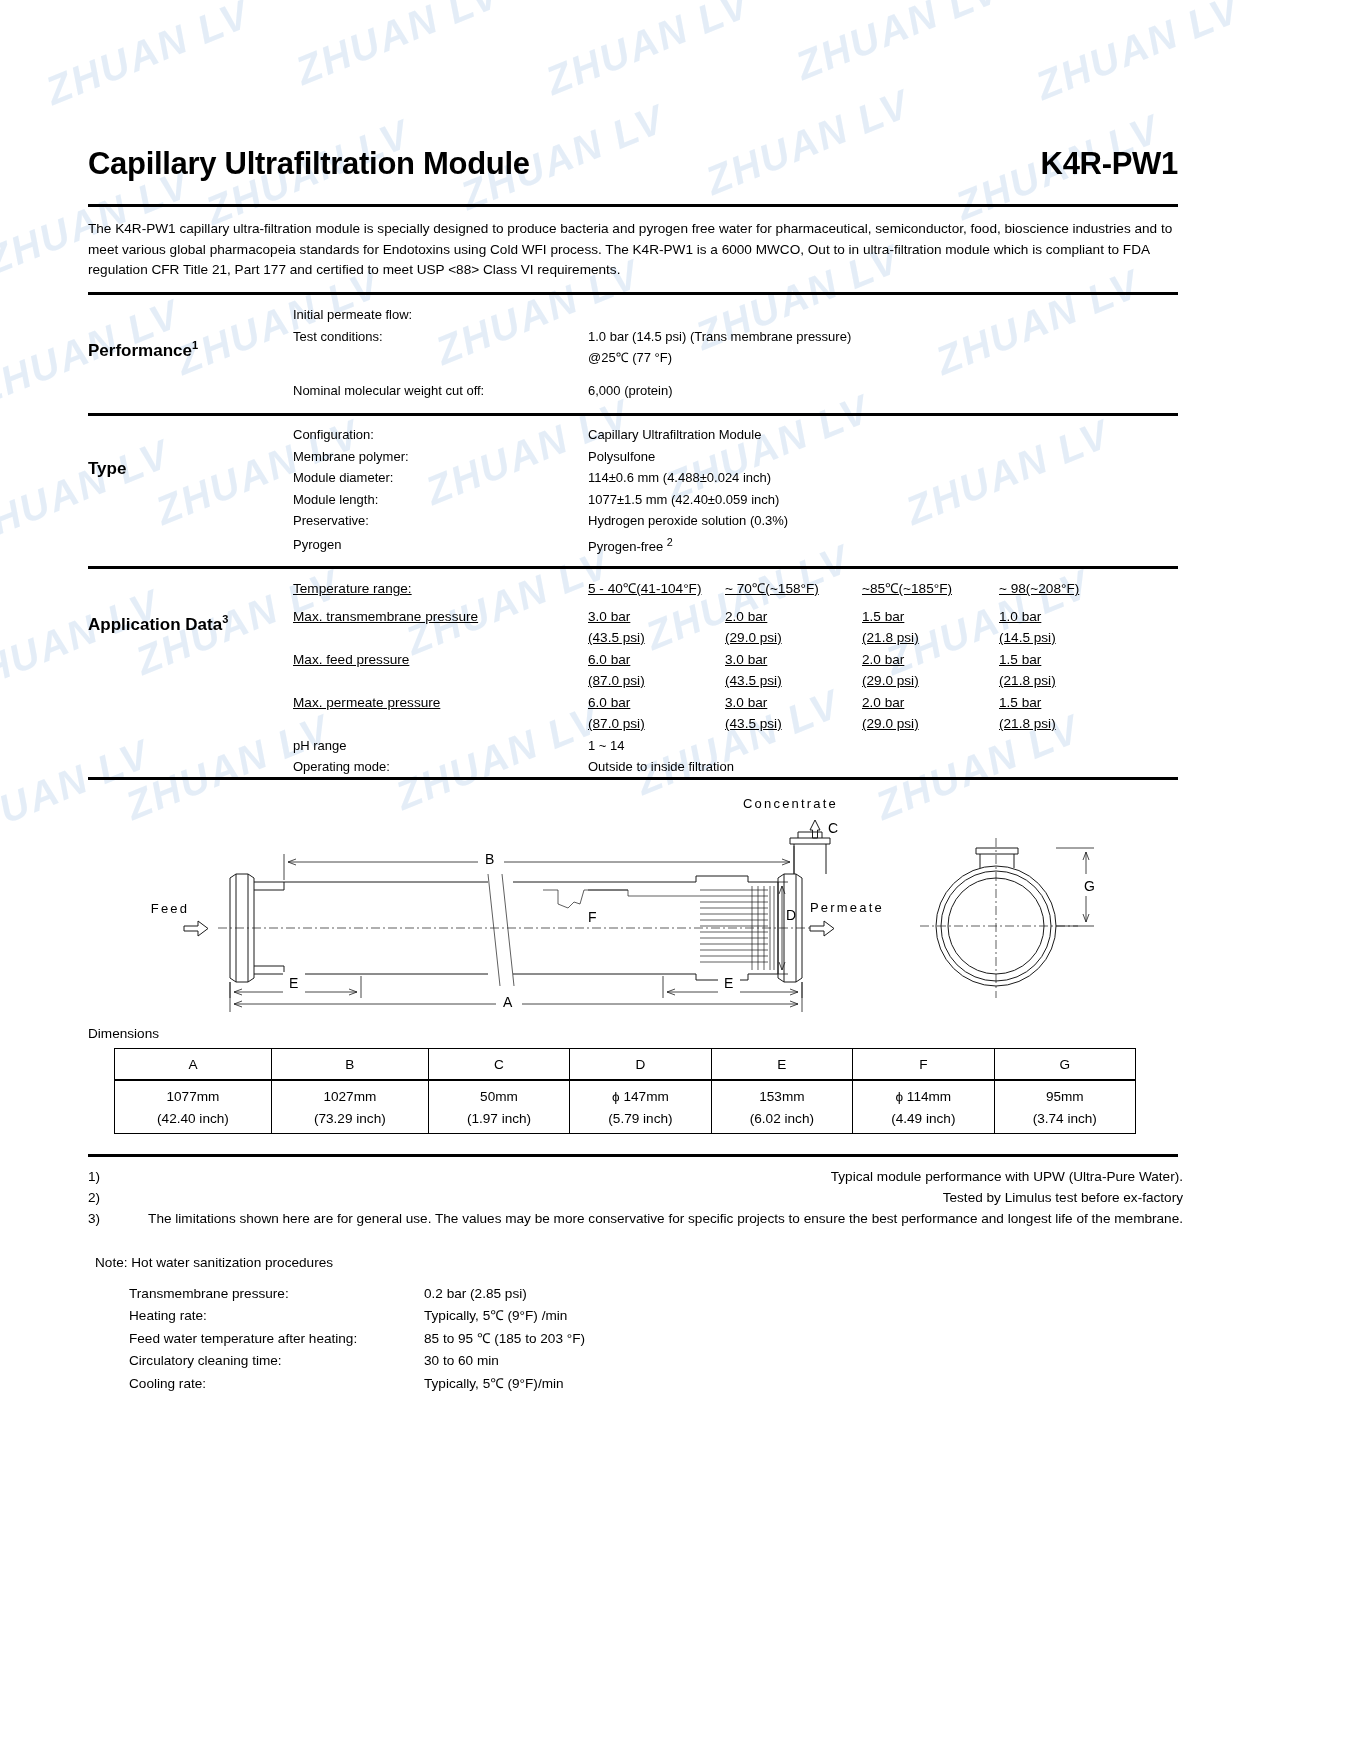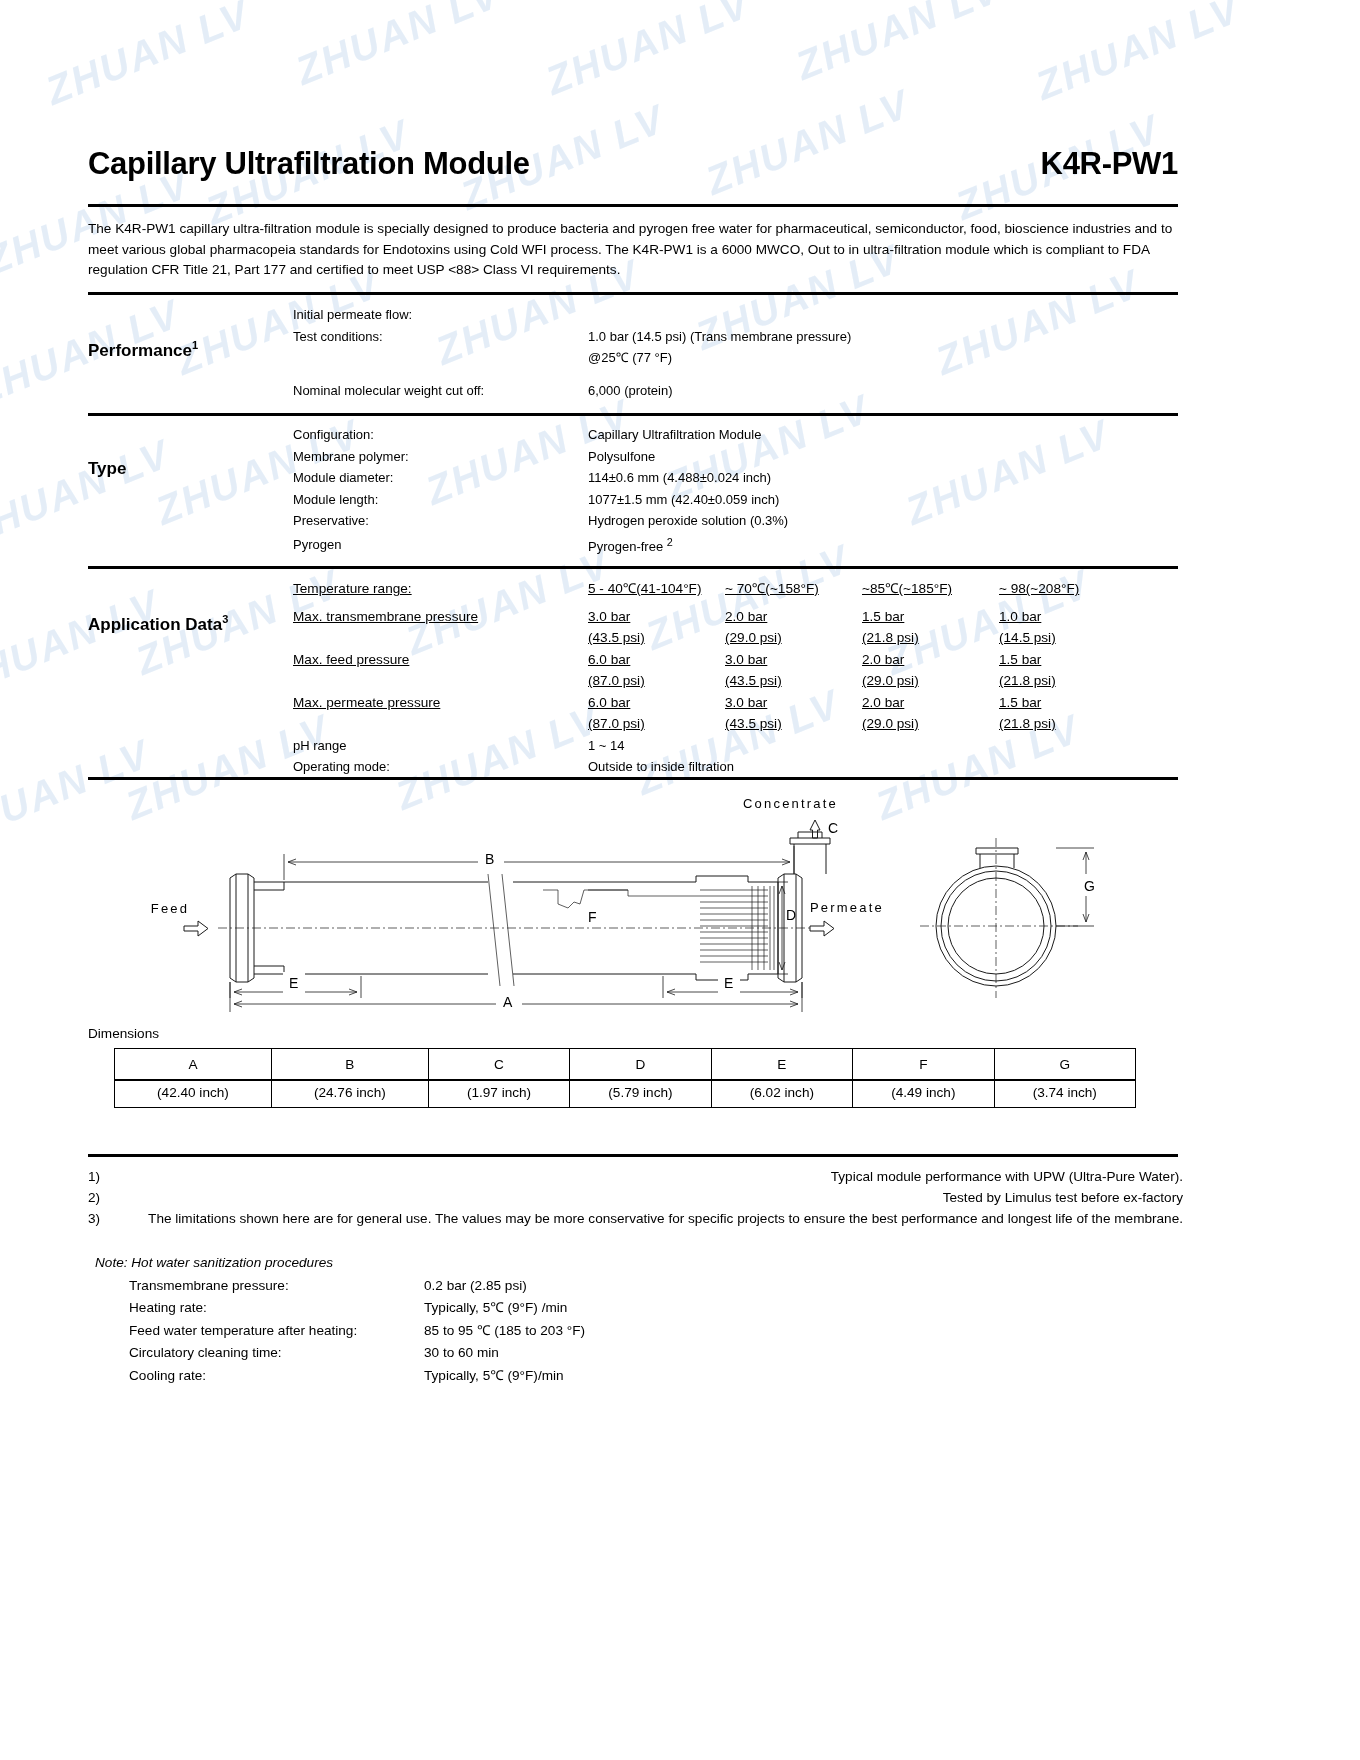--- a/index.html
+++ b/index.html
@@ -160,21 +160,21 @@
   .fn .txt { flex: 1; text-align: right; }
 
   .note-block {
     position: absolute;
     left: 95px;
     top: 1252px;
     width: 1080px;
     font-size: 13.6px;
     line-height: 22.5px;
   }
-  .note-head { margin-bottom: 0; font-style: italic; }
+  .note-head { margin-bottom: 8px; }
   .note-row { display: flex; padding-left: 34px; }
   .note-row .nk { width: 295px; flex: none; }
   .note-row .nv { flex: 1; }
 
   
   .drawing {
     position: absolute;
     left: 88px;
     top: 786px;
     width: 1092px;
@@ -524,23 +524,32 @@
     <tbody>
       <tr class="head">
         <td>A</td>
         <td>B</td>
         <td>C</td>
         <td>D</td>
         <td>E</td>
         <td>F</td>
         <td>G</td>
       </tr>
+      <tr class="v1">
+        <td>1077mm</td>
+        <td>1027mm</td>
+        <td>50mm</td>
+        <td>ϕ 147mm</td>
+        <td>153mm</td>
+        <td>ϕ 114mm</td>
+        <td>95mm</td>
+      </tr>
       <tr class="v2">
         <td>(42.40 inch)</td>
-        <td>(24.76 inch)</td>
+        <td>(73.29 inch)</td>
         <td>(1.97 inch)</td>
         <td>(5.79 inch)</td>
         <td>(6.02 inch)</td>
         <td>(4.49 inch)</td>
         <td>(3.74 inch)</td>
       </tr>
     </tbody>
   </table>
 
   <div class="rule" style="top:1154px;"></div>

